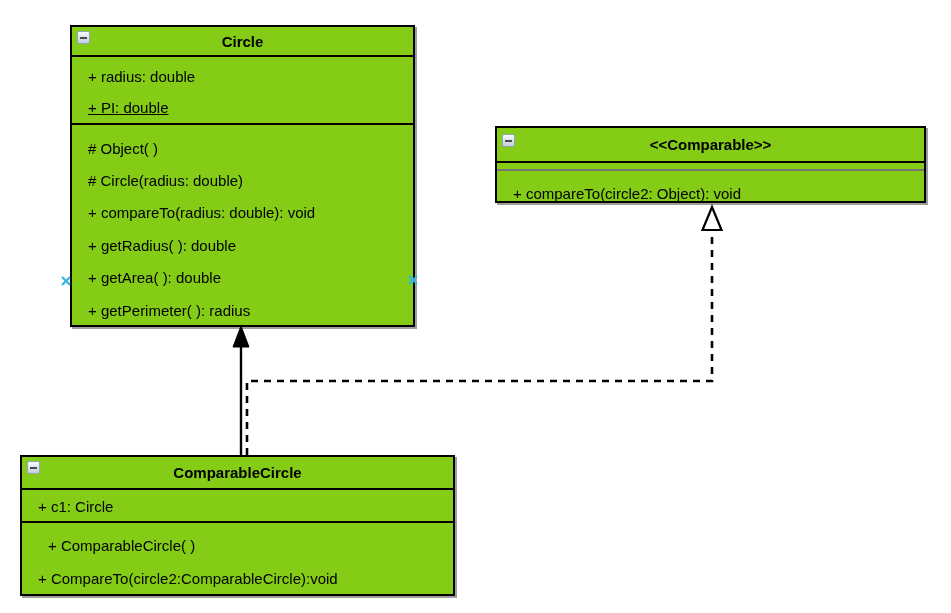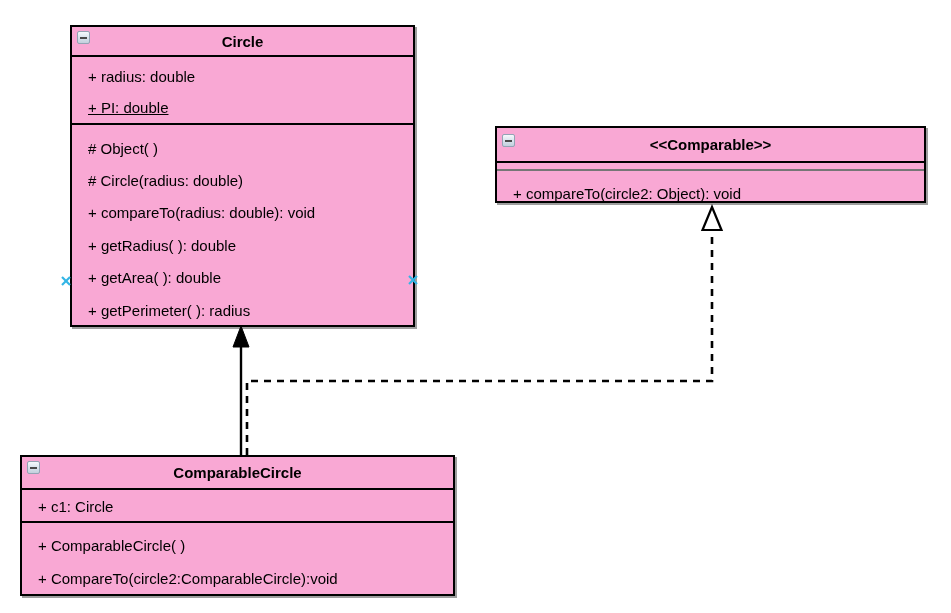--- a/index.html
+++ b/index.html
@@ -7,21 +7,21 @@
     position: relative;
     width: 951px;
     height: 613px;
     background: #ffffff;
     font-family: "Liberation Sans", sans-serif;
     color: #000;
     overflow: hidden;
   }
   .uml-box {
     position: absolute;
-    background: #f9a8d4;
+    background: #84cc16;
     border: 2px solid #000;
     box-shadow: 2px 2px 0 #9e9e9e;
     box-sizing: border-box;
     display: flex;
     flex-direction: column;
   }
   .uml-header {
     position: relative;
     border-bottom: 2px solid #000;
     display: flex;
@@ -144,21 +144,21 @@
         <span class="minus-glyph"></span>
       </button>
       <span>ComparableCircle</span>
     </div>
     <div class="compartment bordered" style="flex-basis:33px;">
       <div class="row" style="height:33px;border-radius:12px;">
         <span>+ c1: Circle</span>
       </div>
     </div>
     <div class="compartment grow" style="padding-top:6px;">
-      <div class="row" style="height:33px;">
+      <div class="row" style="height:33px;margin-left:10px;">
         <span>+ ComparableCircle( )</span>
       </div>
       <div class="row" style="height:33px;">
         <span>+ CompareTo(circle2:ComparableCircle):void</span>
       </div>
     </div>
   </div>
 
   <svg class="edges" width="951" height="613" viewBox="0 0 951 613">
 

